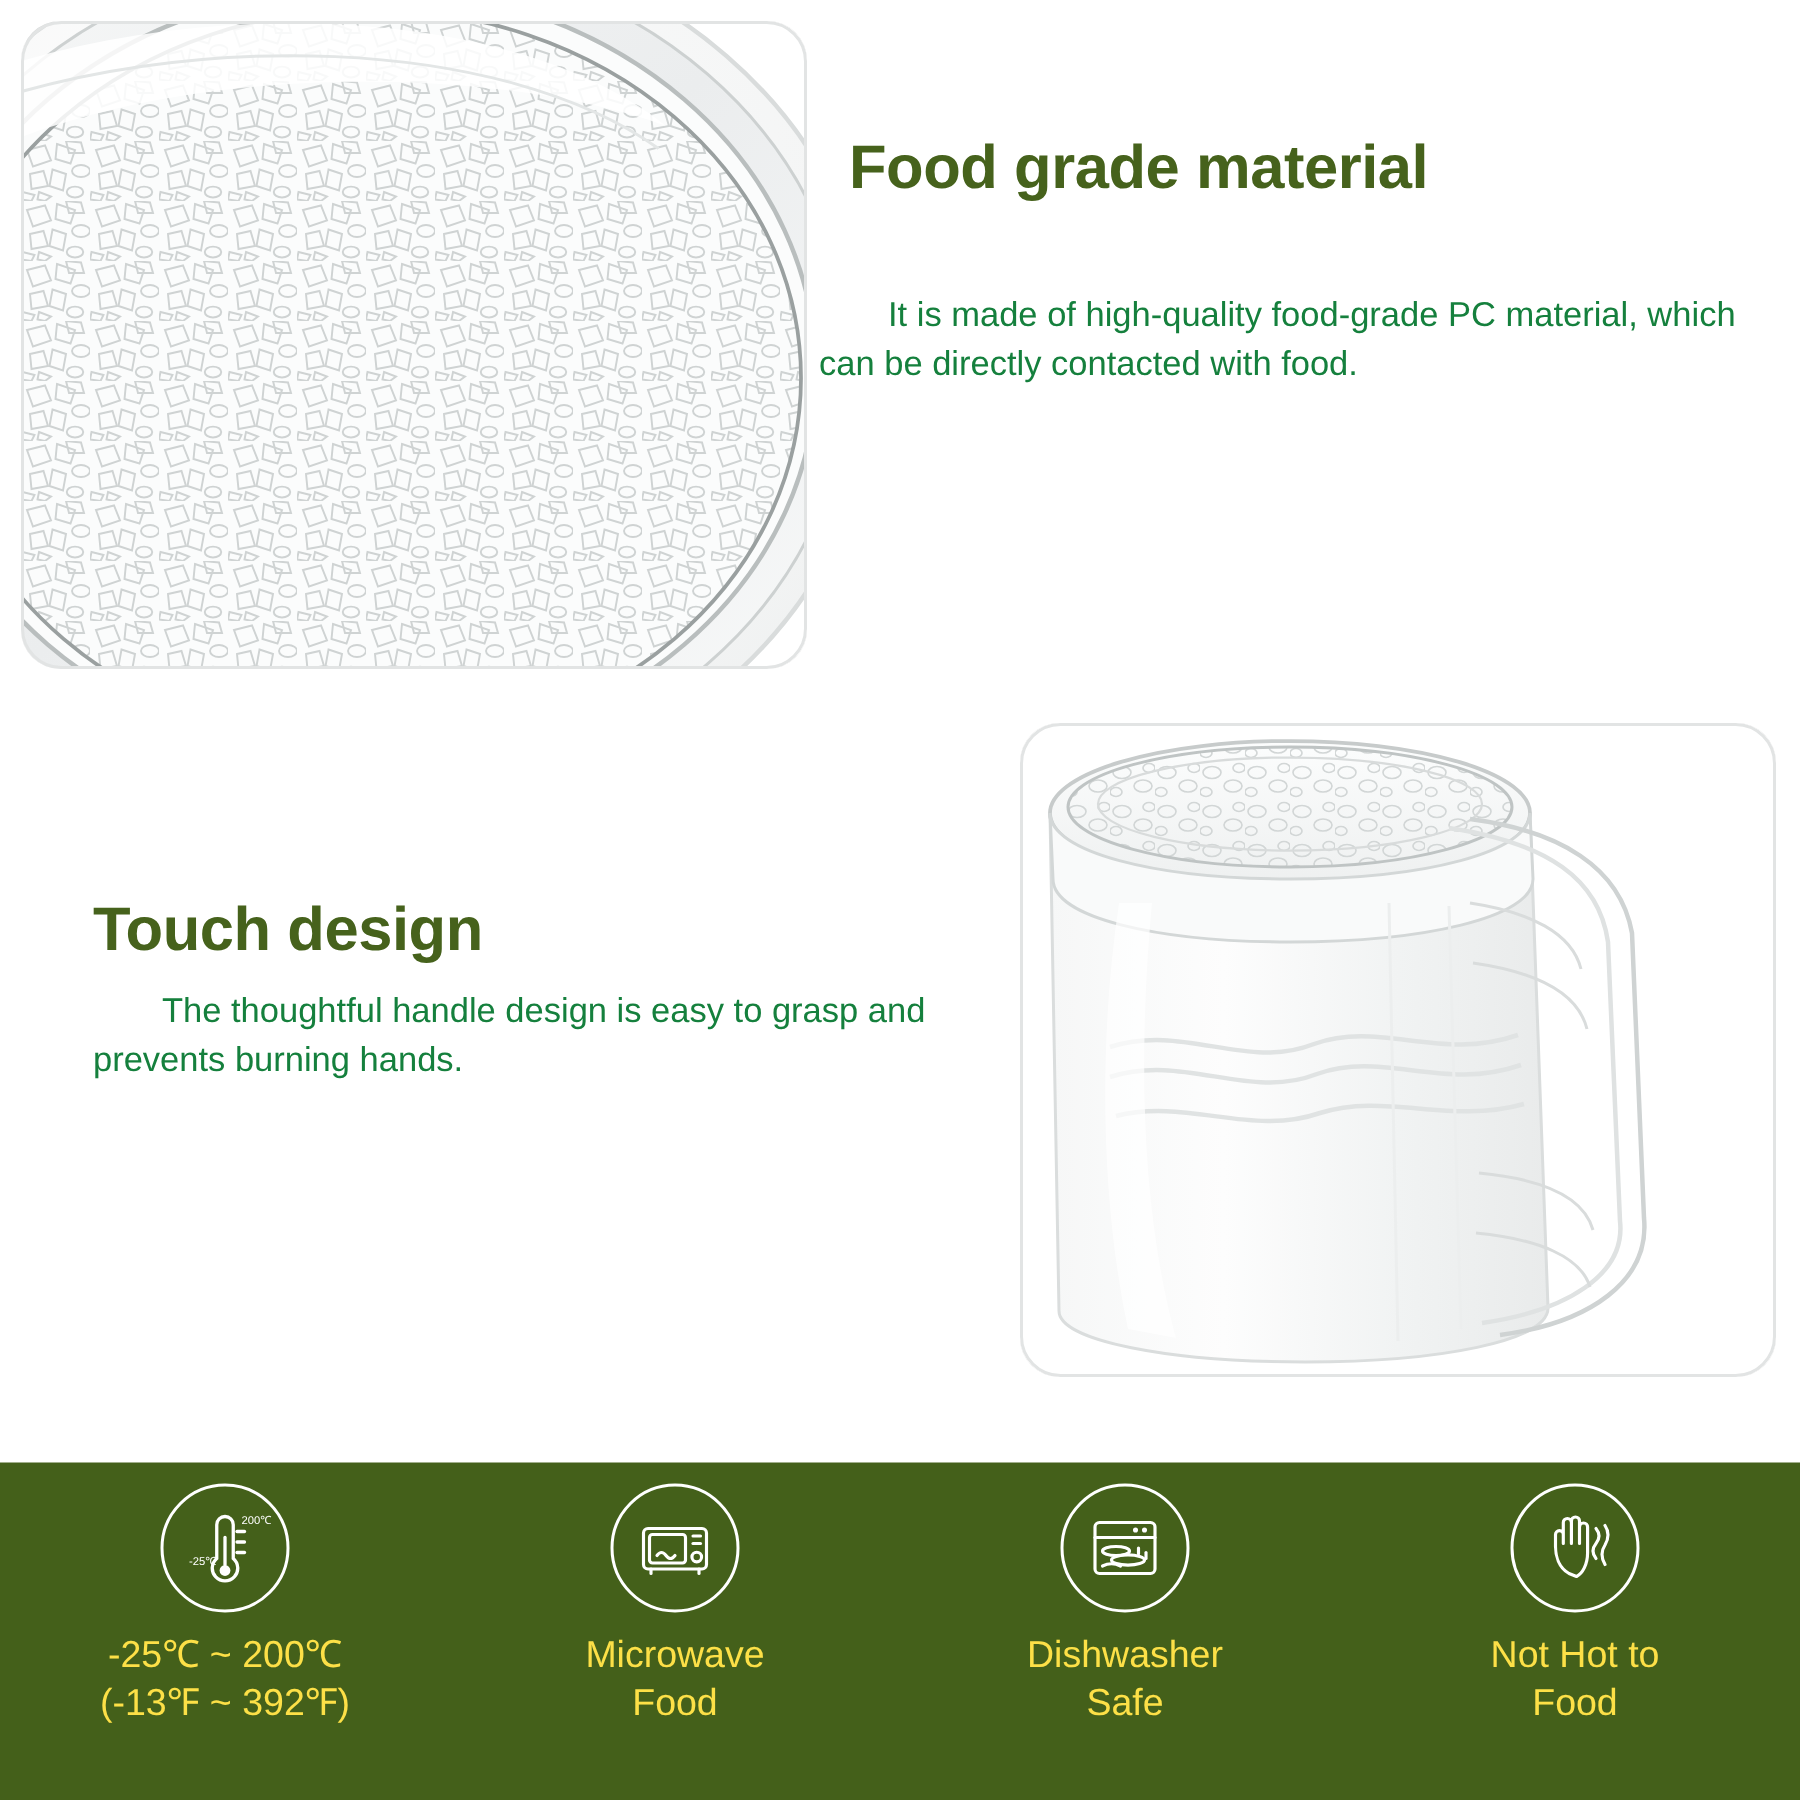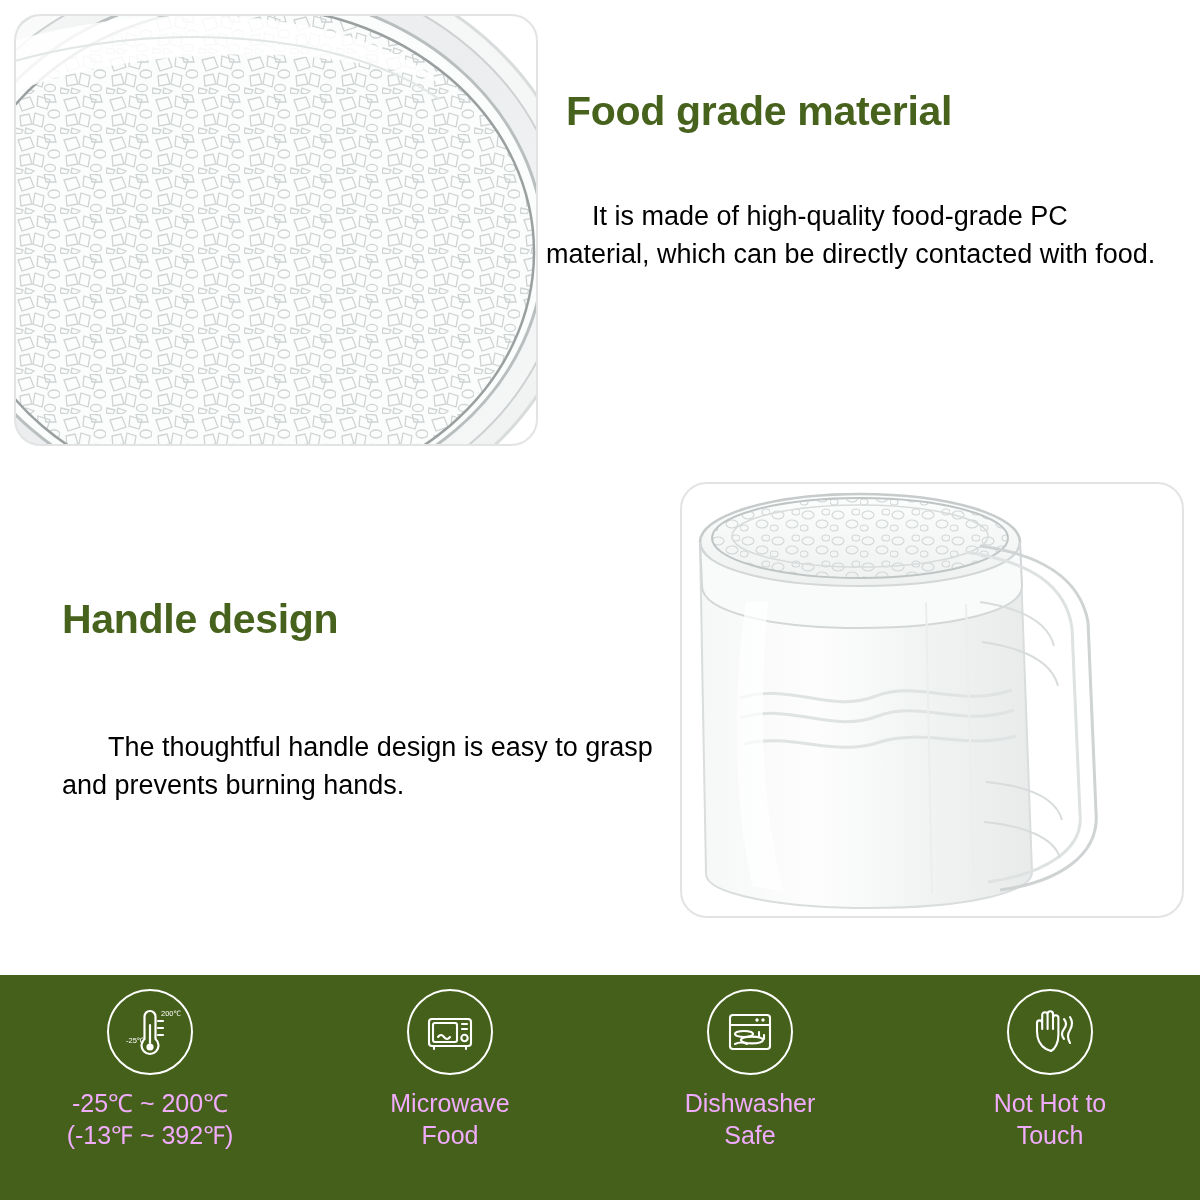--- a/index.html
+++ b/index.html
@@ -51,30 +51,30 @@
     position: absolute;
     color: #46621c;
     font-weight: bold;
     font-size: 41px;
     letter-spacing: -0.3px;
     white-space: nowrap;
   }
 
   .body-text {
     position: absolute;
-    color: #000000;
-    font-size: 27px;
+    color: #15803d;
+    font-size: 23px;
     line-height: 1.42;
   }
 
   #headline-1 { left: 566px; top: 54px; }
   #paragraph-1 { left: 546px; top: 170px; width: 618px; }
 
   #headline-2 { left: 62px; top: 562px; }
-  #paragraph-2 { left: 62px; top: 701px; width: 596px; }
+  #paragraph-2 { left: 62px; top: 634px; width: 596px; }
 
   
   .feature-strip {
     position: absolute;
     left: 0;
     top: 975px;
     width: 1200px;
     height: 225px;
     background: #44601a;
     display: flex;
@@ -95,21 +95,21 @@
     border-radius: 50%;
     border: 2px solid #ffffff;
     display: flex;
     align-items: center;
     justify-content: center;
     box-sizing: border-box;
   }
   .feature .label {
     font-size: 25px;
     line-height: 1.28;
-    color: #f0abfc;
+    color: #fde047;
     white-space: pre-line;
   }
 
   
   svg { display: block; }
 </style>
 </head>
 <body>
 
 <div class="page">
@@ -224,21 +224,21 @@
 
         <g stroke="#eceeee" stroke-width="2" fill="none">
           <path d="M246,120 L252,412"></path>
           <path d="M286,122 L294,404"></path>
         </g>
       </g>
       <rect x="1" y="1" width="502" height="434" rx="26" ry="26" fill="none" stroke="#e2e4e4" stroke-width="2"></rect>
     </svg>
   </div>
 
-  <h2 class="headline" id="headline-2">Handle design</h2>
+  <h2 class="headline" id="headline-2">Touch design</h2>
 
   <p class="body-text" id="paragraph-2" style="text-indent: 46px;">The thoughtful handle design is easy to grasp and prevents burning hands.</p>
 
   <div class="feature-strip">
 
     <div class="feature">
       <div class="circle">
         <svg width="66" height="66" viewBox="0 0 66 66">
           <g fill="none" stroke="#ffffff" stroke-width="2.2" stroke-linecap="round">
             <path d="M33,12 a5.5,5.5 0 0 1 5.5,5.5 L38.5,40 a8.5,8.5 0 1 1 -11,0 L27.5,17.5 A5.5,5.5 0 0 1 33,12 Z"></path>
@@ -308,17 +308,17 @@
                      L28.6,13 a2.7,2.7 0 0 1 5.4,0 L34,28
                      L34,17 a2.7,2.7 0 0 1 5.4,0 L39.4,34
                      C39.4,42 36,48 32,50 Z"></path>
 
             <path d="M45,18 q4,5 0,10 q-4,5 0,10"></path>
             <path d="M51,16 q4,6 0,13 q-4,6 0,13"></path>
           </g>
         </svg>
       </div>
       <div class="label">Not Hot to
-Touch</div>
+Food</div>
     </div>
 
   </div>
 </div>
 
 </body></html>

